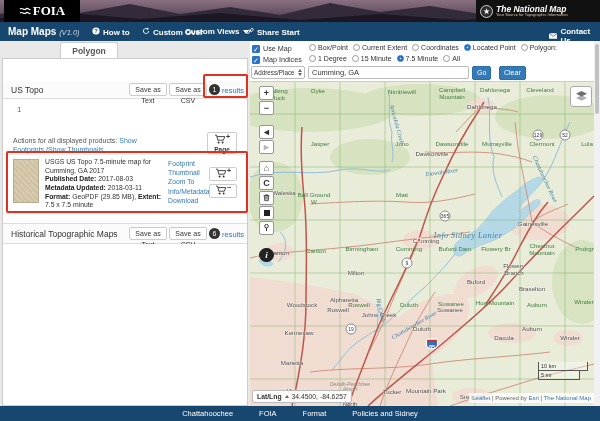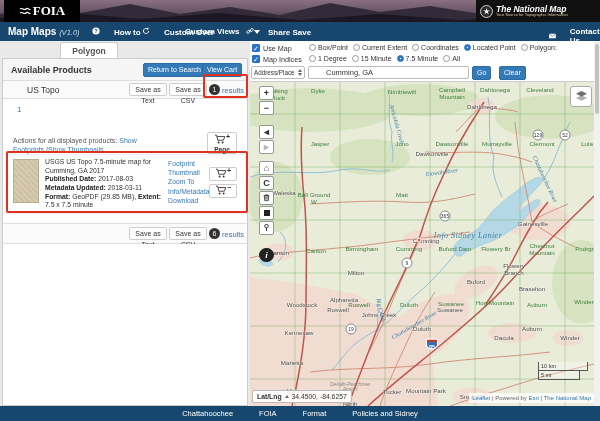--- a/index.html
+++ b/index.html
@@ -13,21 +13,21 @@
   #tnm-logo { right:0; top:0; width:124px; height:22px; background:#111; color:#fff; display:flex; align-items:center; padding:0 4px; gap:3px; }
   #tnm-star { width:13px; height:13px; border-radius:50%; background:#2e2e2e; border:1px solid #cfcfcf; color:#fff; font-size:8px; line-height:11px; text-align:center; flex:none; }
   #tnm-text { line-height:1; }
   #tnm-title { font-style:italic; font-weight:bold; font-size:8.5px; white-space:nowrap; }
   #tnm-tagline { font-size:4px; color:#d9c9a3; white-space:nowrap; }
 
   
   #navbar { left:0; top:22px; width:600px; height:19px; background:#17476e; color:#fff; }
   #nav-title { left:8px; top:4px; font-size:10px; font-weight:bold; }
   #nav-version { font-style:italic; font-weight:normal; font-size:7.5px; color:#cdd9e4; }
-  .nav-item { top:5px; font-size:8px; font-weight:bold; display:flex; align-items:center; gap:14px; cursor:pointer; }
+  .nav-item { top:5px; font-size:8px; font-weight:bold; display:flex; align-items:center; gap:3px; cursor:pointer; }
   .caret-down { width:0; height:0; border-left:3px solid transparent; border-right:3px solid transparent; border-top:4px solid #fff; display:inline-block; }
 
   
   .tab { top:42px; height:17px; font-size:8.5px; text-align:center; line-height:16px; border:1px solid #ccc; border-bottom:none; border-radius:3px 3px 0 0; cursor:pointer; }
   #tab-datasets { left:6px; width:52px; background:#e4e4e4; color:#337ab7;margin-top:44px; }
   #tab-products { left:60px; width:58px; background:#fff; color:#555; font-weight:bold; }
 
   
   #panel { left:2px; top:58px; width:246px; height:348px; background:#fff; border:1px solid #ccc; }
   #panel-header { left:0; top:0; width:244px; height:22px; background:#f5f5f5; border-bottom:1px solid #ddd; }
@@ -58,33 +58,33 @@
   .cart-btn { position:absolute; width:28px; height:14px; display:flex; align-items:center; justify-content:center; }
   #hist-space { left:0; top:185px; width:244px; height:161px; background:#fff; }
 
   
   .anno { border:2.5px solid #e0301e; border-radius:2px; pointer-events:none; z-index:30; }
   #anno-results { left:203px; top:74px; width:45px; height:24px; }
   #anno-product { left:6px; top:151px; width:242px; height:62px; }
 
   
   #controls { left:250px; top:41px; width:344px; height:41px; background:#fff; border-bottom:1px solid #ccc; }
-  .ctl-row { position:absolute; display:flex; align-items:flex-start; }
+  .ctl-row { position:absolute; display:flex; align-items:flex-end; }
   .cb { width:8px; height:8px; background:#2a72c5; border:1px solid #2a72c5; border-radius:1px; color:#fff; font-size:7px; line-height:8px; text-align:center; margin-right:3px; cursor:pointer; flex:none; }
   .cb::after { content:"✓"; }
   .ctl-label { font-size:7.2px; color:#333; }
   .radio { width:7px; height:7px; border-radius:50%; border:1px solid #999; background:#fff; margin-right:2px; cursor:pointer; flex:none; }
   .radio.sel { border-color:#2a72c5; background:radial-gradient(circle at 50% 50%, #fff 0 18%, #2a72c5 30%); }
   .radio-item { display:flex; align-items:center; margin-right:5px; font-size:7px; color:#333; }
   #select-box { left:1px; top:25px; width:54px; height:13px; border:1px solid #bbb; border-radius:2px; background:#fff; font-size:6.3px; color:#333; display:flex; align-items:center; padding:0 2px; justify-content:space-between; cursor:pointer; }
   .updown { display:inline-flex; flex-direction:column; gap:1px; }
   .updown i { width:0; height:0; border-left:2.5px solid transparent; border-right:2.5px solid transparent; display:block; }
   .updown i.u { border-bottom:3px solid #666; }
   .updown i.d { border-top:3px solid #666; }
-  #search-input { left:58px; top:25px; width:161px; height:13px; border:1px solid #bbb; border-radius:2px; font-size:7.5px; padding:0 17px; color:#333; font-family:inherit; }
+  #search-input { left:58px; top:25px; width:161px; height:13px; border:1px solid #bbb; border-radius:2px; font-size:7.5px; padding:0 3px; color:#333; font-family:inherit; }
   #btn-go { left:222px; top:25px; }
   #btn-clear { left:249px; top:25px; }
 
   
   #map { left:250px; top:82px; width:344px; height:324px; background:#e9ecd9; overflow:hidden; }
   #map svg.base { position:absolute; left:0; top:0; }
   .lbl { position:absolute; transform:translate(-50%,-50%); white-space:nowrap; pointer-events:none; text-align:center; }
   .lbl.wrap { white-space:normal; line-height:1.05; }
   .quad { font-size:6.2px; color:#3e7d3e; }
   .town { font-size:6.2px; color:#4a4a42; text-shadow:0 0 2px #fff,0 0 2px #fff; }
@@ -175,44 +175,39 @@
           <span class="caret-down"></span>
         </div>
         <div class="nav-item abs" style="left: 246px;">
           <span><svg width="8" height="8" viewBox="0 0 10 10">
               <g stroke="#fff" stroke-width="1.1" fill="none">
                 <path d="M3.8 6.2 6.4 3.6"></path>
                 <rect x="0.8" y="4.6" width="4.2" height="3" rx="1.5" transform="rotate(-45 2.9 6.1)"></rect>
                 <rect x="5" y="2.2" width="4.2" height="3" rx="1.5" transform="rotate(-45 7.1 3.7)"></rect>
               </g>
             </svg></span>
-          <span>Share Save</span>
+          <span>Share Start</span>
         </div>
       </div>
     <div class="nav-item abs" style="left:549px;">
       <svg width="9" height="6" viewBox="0 0 12 8">
           <rect width="12" height="8" rx="1" fill="#fff"></rect>
           <path d="M0 0 6 4.5 12 0" stroke="#17476e" fill="none"></path>
         </svg>
       <span>Contact Us</span>
     </div>
   </div>
 
   <div id="tab-datasets" class="tab abs"><span>Datasets</span></div>
   <div id="tab-products" class="tab abs"><span>Polygon</span></div>
 
   <div id="panel" class="abs">
-    <div id="panel-header" class="abs">
-      <span id="panel-title" class="abs">Available Products</span>
-      <button id="btn-return" class="btn-primary abs">Return to Search</button>
-      <button id="btn-viewcart" class="btn-primary abs">View Cart</button>
-    </div>
 
     <div id="row-ustopo" class="acc-row abs">
-      <span class="acc-label abs" style="left:24px;top:4px;">US Topo</span>
+      <span class="acc-label abs" style="left:8px;top:4px;">US Topo</span>
       <button class="btn-default abs" style="left:126px;top:2px;width:38px;">Save as Text</button>
       <button class="btn-default abs" style="left:166px;top:2px;width:38px;">Save as CSV</button>
       <span class="badge abs" style="left:206px;top:3px;">1</span>
       <span class="link abs" style="left:219px;top:5px;font-size:7.5px;">results</span>
     </div>
 
     <span id="pagination" class="abs">1</span>
 
 
     <div id="actions-row" class="abs">
@@ -263,20 +258,21 @@
                 <path d="M1 1.2h1.6l1.2 5h5.6l1.4-3.6H3.1"></path>
               </g>
               <circle cx="4.6" cy="8.6" r="1" fill="#333"></circle>
               <circle cx="8.6" cy="8.6" r="1" fill="#333"></circle>
               <text x="14" y="5.4" font-size="7" font-weight="bold" text-anchor="middle" fill="#333">−</text>
             </svg></span>
         </div>
     </div>
 
     <div id="row-historical" class="acc-row abs">
+      <span class="acc-label abs" style="left:8px;top:5px;">Historical Topographic Maps</span>
       <button class="btn-default abs" style="left:126px;top:3px;width:38px;">Save as Text</button>
       <button class="btn-default abs" style="left:166px;top:3px;width:38px;">Save as CSV</button>
       <span class="badge abs" style="left:206px;top:4px;">6</span>
       <span class="link abs" style="left:219px;top:6px;font-size:7.5px;">results</span>
     </div>
     <div id="hist-space" class="abs"></div>
   </div>
 
   <div id="anno-results" class="anno abs"></div>
   <div id="anno-product" class="anno abs"></div>

